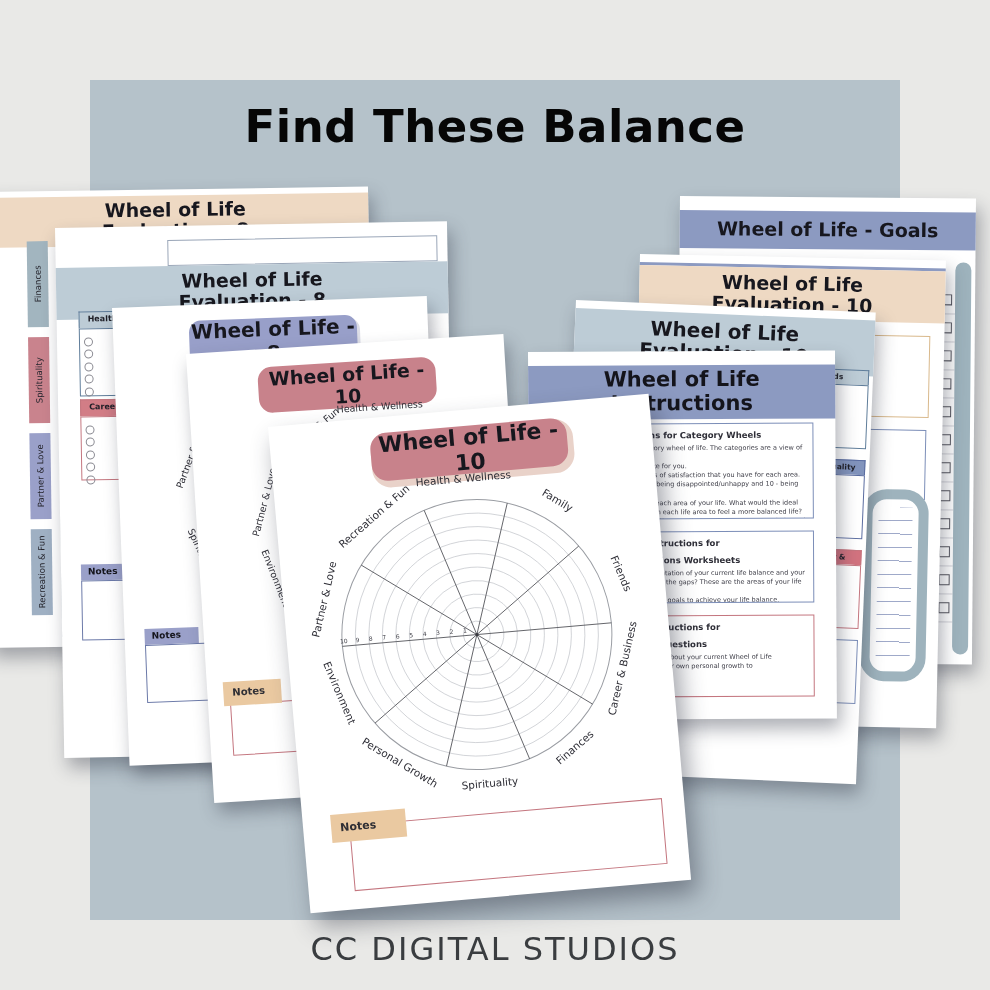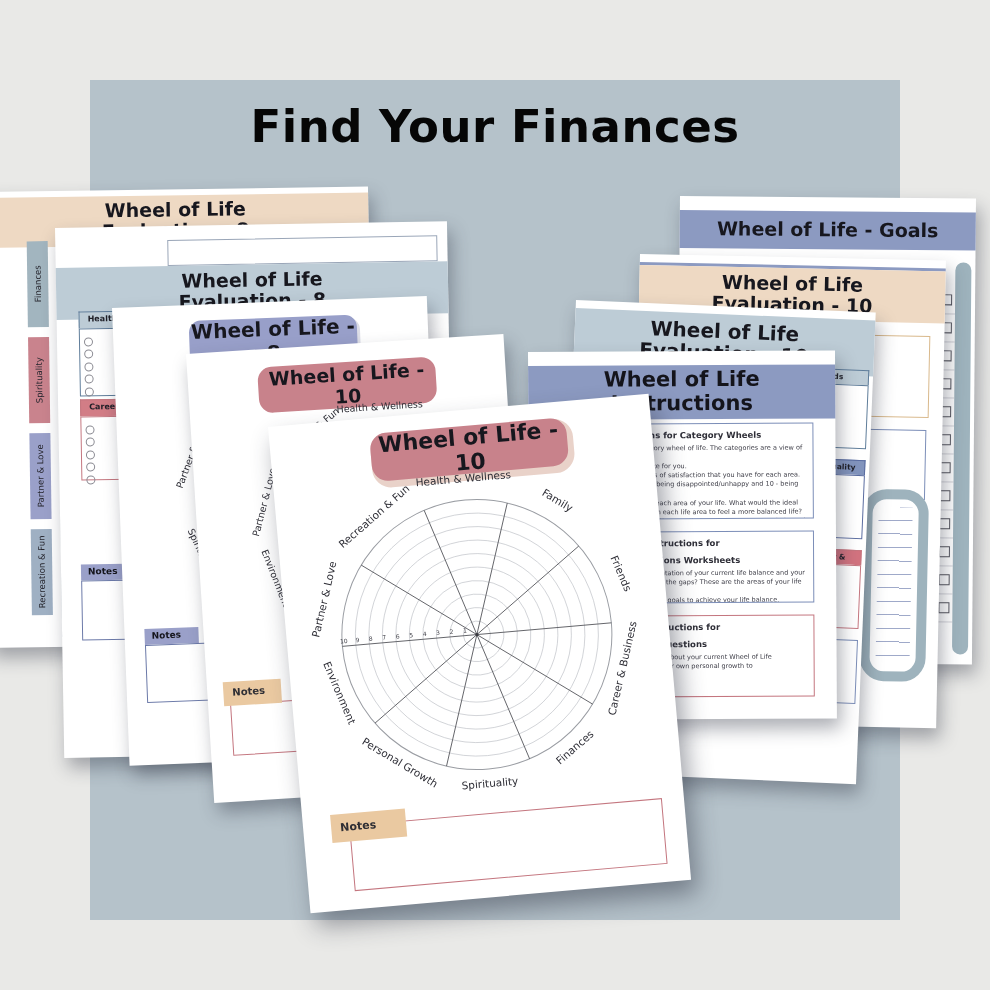--- a/index.html
+++ b/index.html
@@ -105,21 +105,21 @@
   .sec-b div{min-height:9px;}
 
   svg text{font-family:"DejaVu Sans",sans-serif;}
   .wheel-svg{position:absolute;left:0;top:0;}
 </style>
 </head>
 <body>
 
 <div class="canvas">
   <div class="panel"></div>
-  <div class="main-title">Find Your Finances</div>
+  <div class="main-title">Find These Balance</div>
 
   <div class="page l1">
     <div class="band tan">
       <span class="l">Wheel of Life</span>
       <span class="l">Evaluation - 8</span>
     </div>
     <div class="l1-frame"></div>
     <div class="l1-tabs">
         <div class="vtab" style="background: rgb(162, 181, 191);">Finances</div>
         <div class="vtab" style="background: rgb(201, 131, 141);">Spirituality</div>
@@ -420,13 +420,14 @@
         <text text-anchor="middle" font-size="10.5" fill="#2e2e36" transform="translate(100.06885639925163 348.77960013936695) rotate(36)">Personal Growth</text>
         <text text-anchor="middle" font-size="10.5" fill="#2e2e36" transform="translate(44.48835300684152 272.27960013936695) rotate(72)">Environment</text>
         <text text-anchor="middle" font-size="10.5" fill="#2e2e36" transform="translate(44.48835300684149 177.72039986063308) rotate(-72)">Partner &amp; Love</text>
         <text text-anchor="middle" font-size="10.5" fill="#2e2e36" transform="translate(100.06885639925157 101.22039986063305) rotate(-36)">Recreation &amp; Fun</text>
         <circle cx="190" cy="225" r="1.6" fill="#3a3a40"></circle>
       </svg>
     <div class="tan-tab">Notes</div>
     <div class="rose-box"></div>
   </div>
 
+  <div class="footer">CC DIGITAL STUDIOS</div>
 </div>
 
 </body></html>

